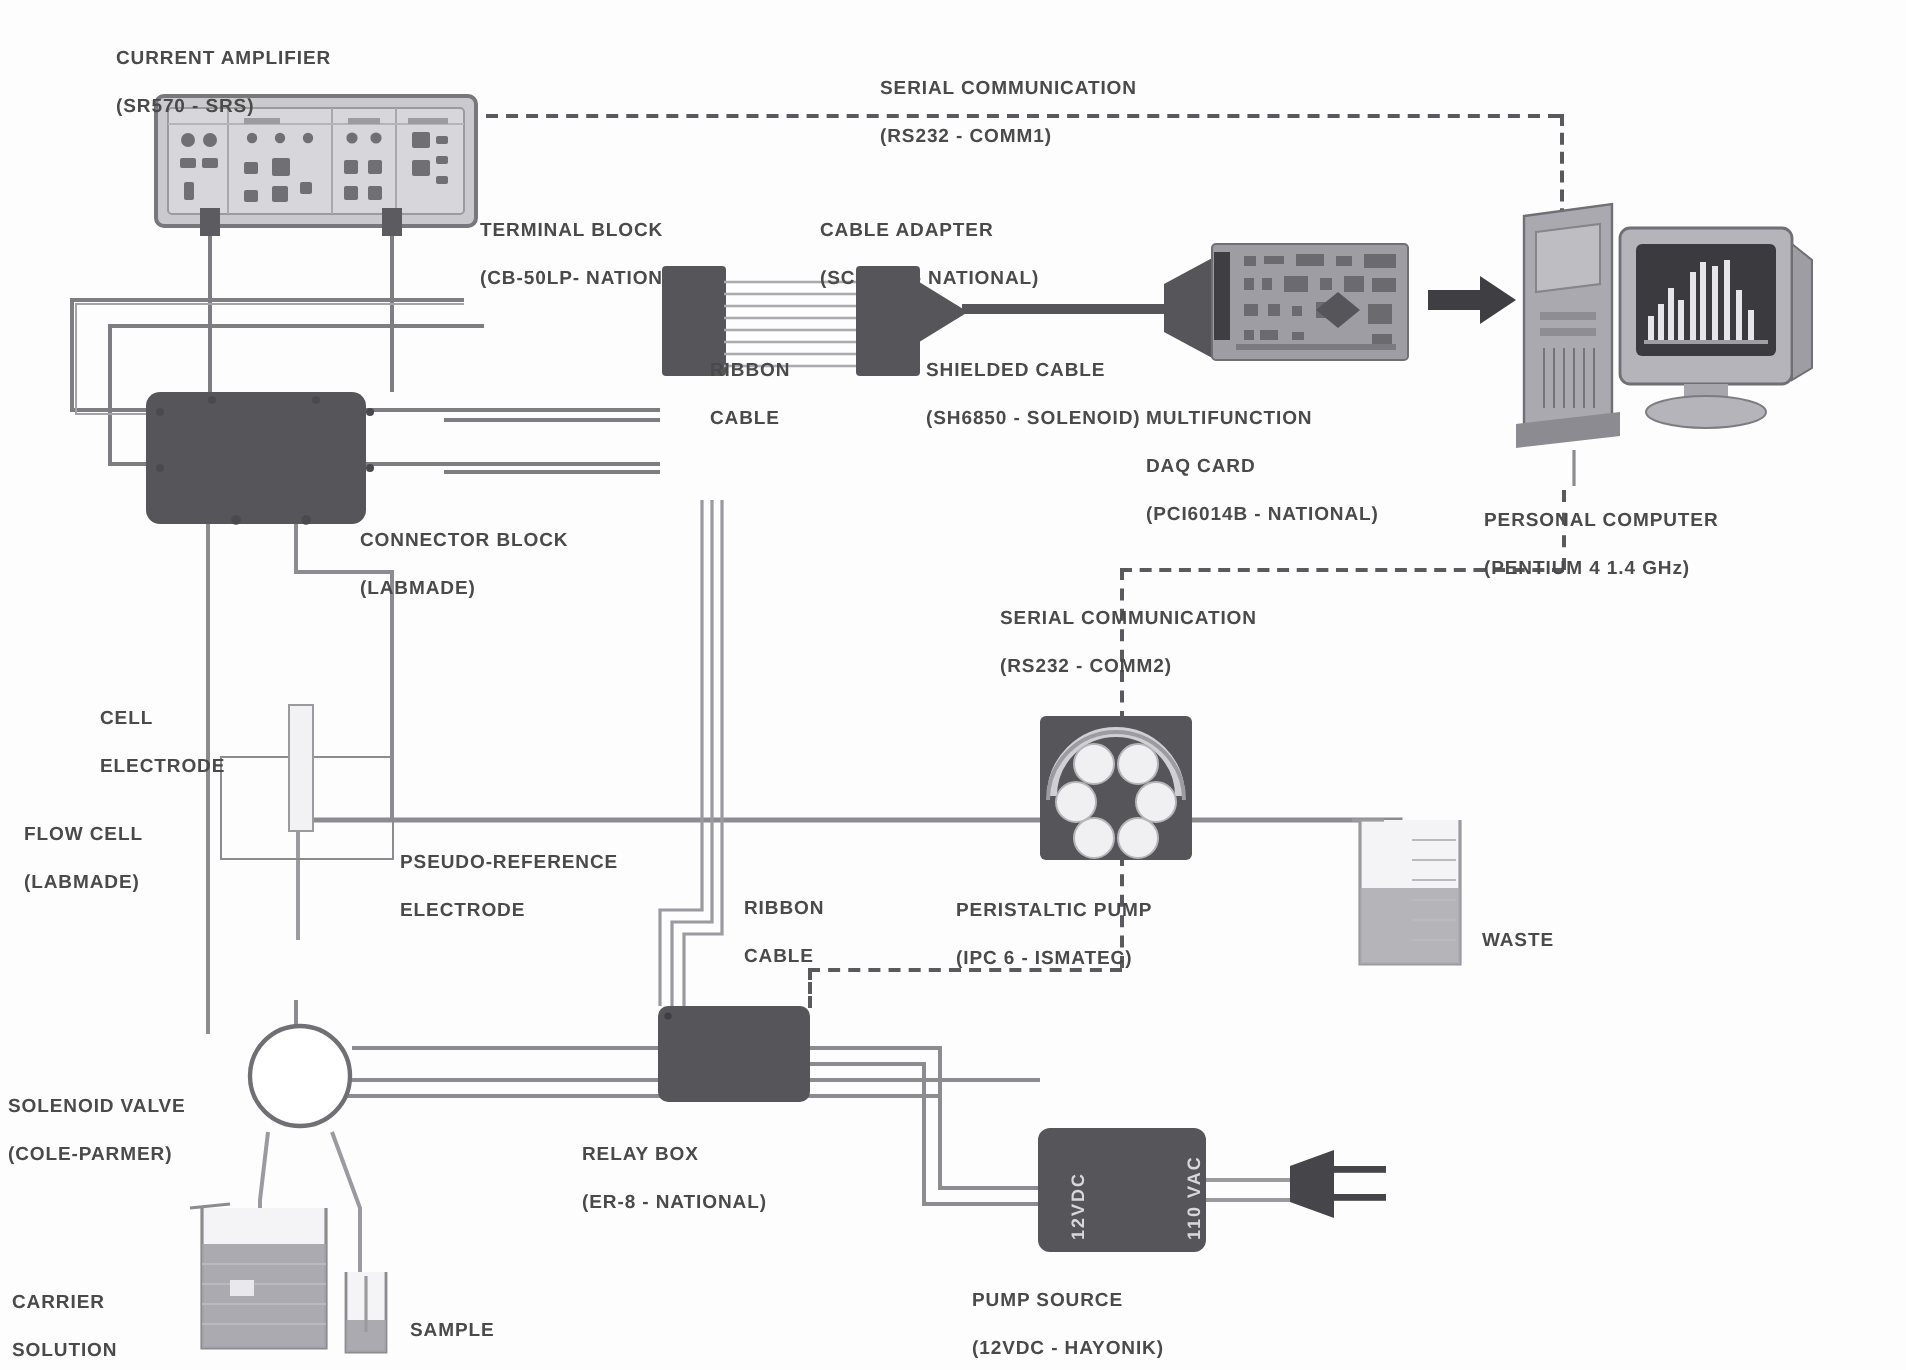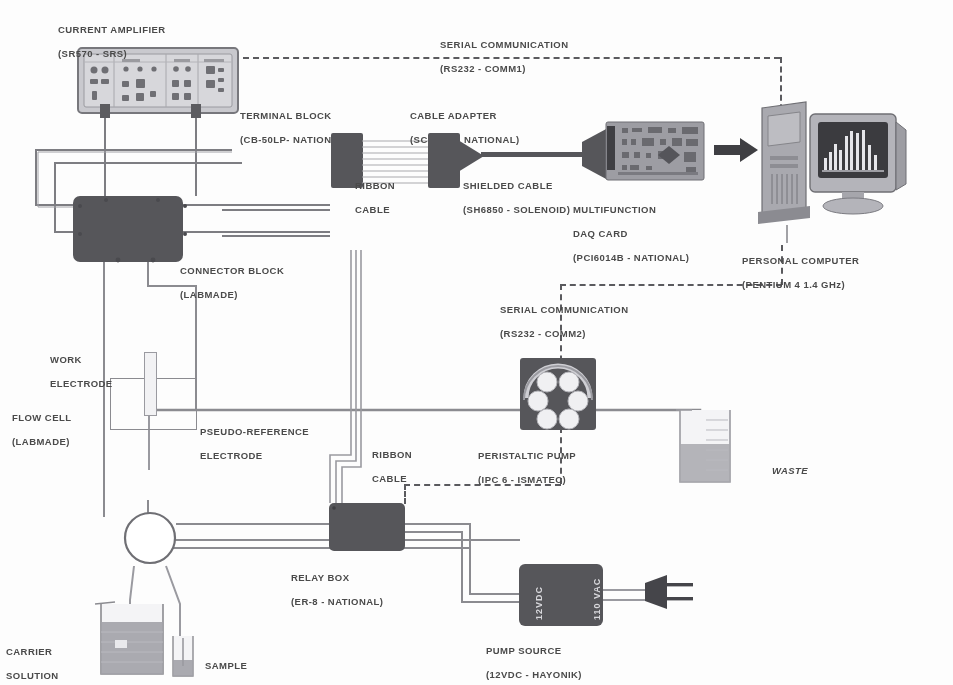--- a/index.html
+++ b/index.html
@@ -361,21 +361,21 @@
   </div>
 
   <div class="outline" style="left:110px;top:378px;width:85px;height:50px;"></div>
   <div class="lbl left" style="left:12px;top:400px;width:100px;text-align:left;">
     <span>FLOW CELL</span><br>
     <span>(LABMADE)</span>
   </div>
 
   <div class="outline" style="left:144px;top:352px;width:11px;height:62px;border-color:#9a9aa0;background:#f2f2f4;"></div>
   <div class="lbl" style="left:50px;top:342px;width:110px;">
-    <span>WORK</span><br>
+    <span>CELL</span><br>
     <span>ELECTRODE</span>
   </div>
 
   <div class="lbl" style="left:200px;top:414px;width:160px;">
     <span>PSEUDO-REFERENCE</span><br>
     <span>ELECTRODE</span>
   </div>
 
   <div class="lbl" style="left:372px;top:437px;width:90px;">
     <span>RIBBON</span><br>
@@ -410,27 +410,31 @@
       <g stroke="#b9b9bf" stroke-width="1">
         <line x1="34" y1="16" x2="56" y2="16"></line>
         <line x1="34" y1="26" x2="56" y2="26"></line>
         <line x1="34" y1="36" x2="56" y2="36"></line>
         <line x1="34" y1="46" x2="56" y2="46"></line>
         <line x1="34" y1="56" x2="56" y2="56"></line>
         <line x1="34" y1="66" x2="56" y2="66"></line>
       </g>
     </svg>
   </div>
-  <div class="lbl left" style="left:772px;top:453px;width:70px;text-align:left;font-style:italic;">
+  <div class="lbl left" style="left:724px;top:453px;width:70px;text-align:center;">
     <span>WASTE</span>
   </div>
 
   <svg width="60" height="60" style="left:122px;top:510px;">
     <circle cx="28" cy="28" r="25" fill="#ffffff" stroke="#6f6f74" stroke-width="2.2"></circle>
   </svg>
+  <div class="lbl left" style="left:4px;top:536px;width:130px;text-align:left;">
+    <span>SOLENOID VALVE</span><br>
+    <span>(COLE-PARMER)</span>
+  </div>
 
   <svg width="130" height="120" style="left:118px;top:560px;">
     <g fill="none" stroke="#9a9aa0" stroke-width="2">
       <path d="M16,6 L12,40 L12,90"></path>
       <path d="M48,6 L62,44 L62,98"></path>
     </g>
   </svg>
 
   <div style="position:absolute;left:93px;top:596px;width:80px;height:85px;">
     <svg width="80" height="85" style="left:0;top:0;">

